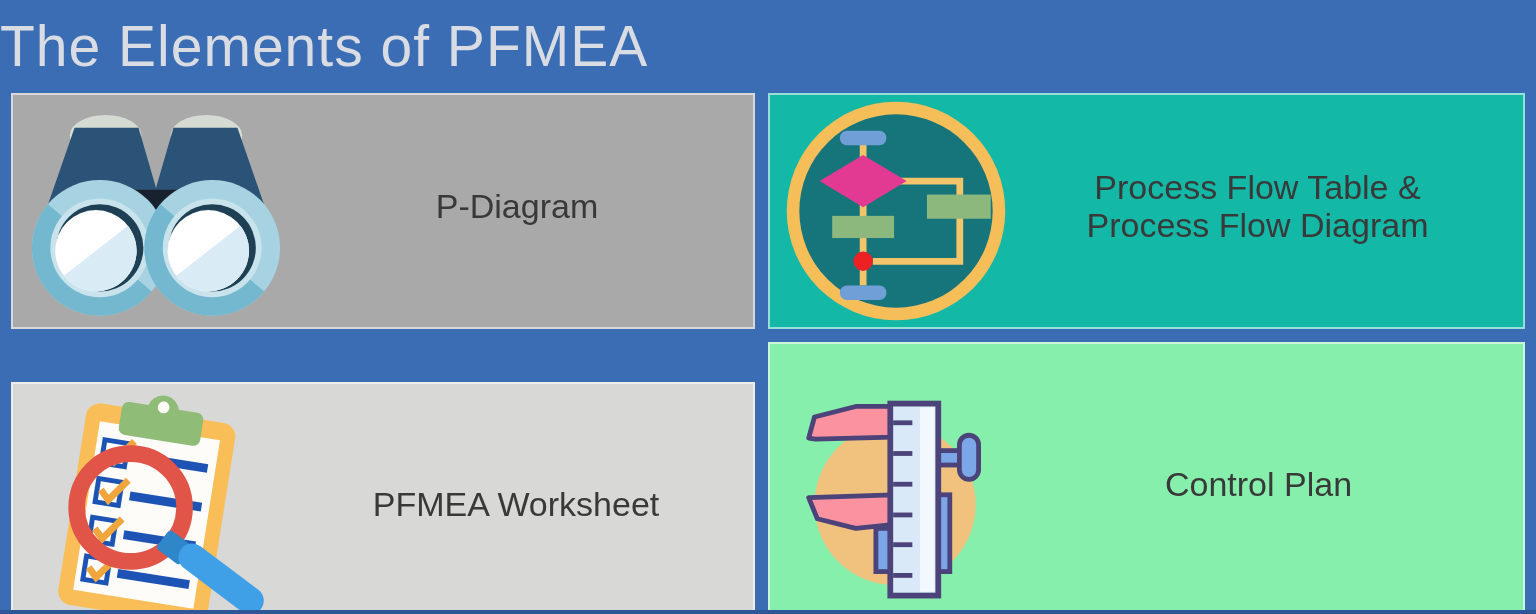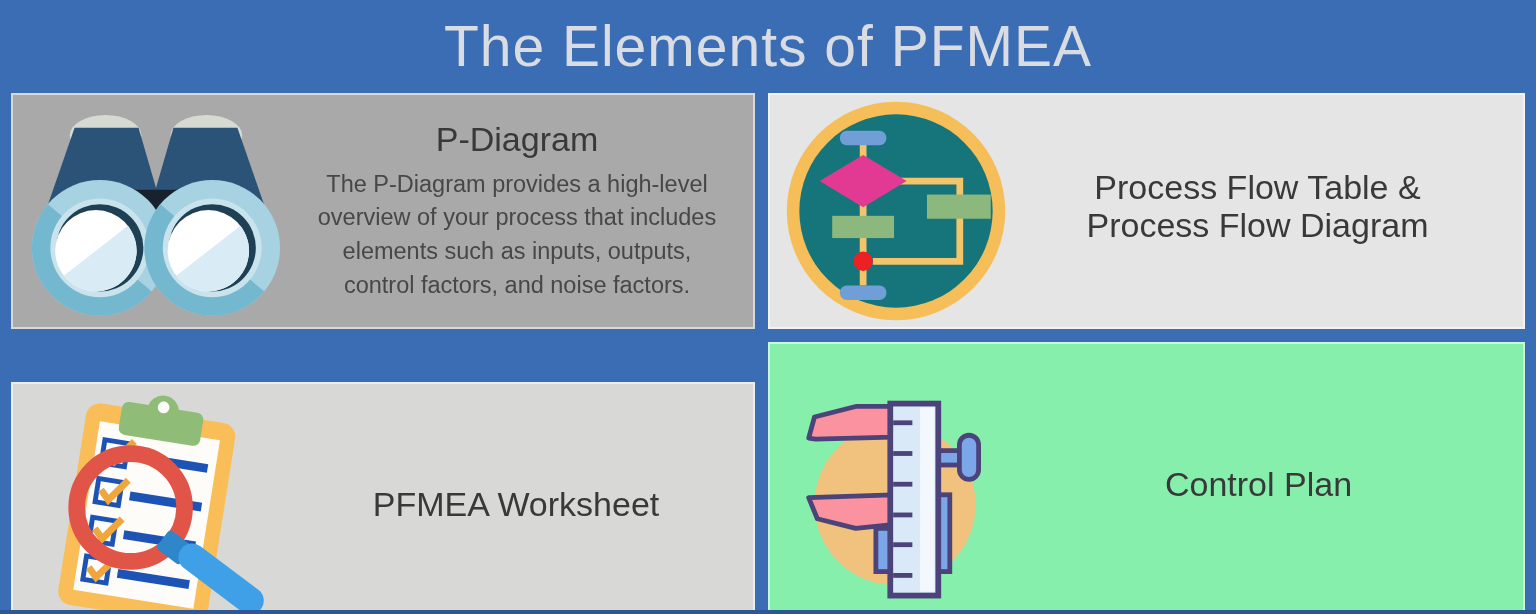--- a/index.html
+++ b/index.html
@@ -5,21 +5,21 @@
   html, body { margin:0; padding:0; background:#24457A; }
   .poster {
     position:relative; width:1536px; height:614px;
     background:#3B6DB4; overflow:hidden;
     font-family:"Liberation Sans", sans-serif;
   }
   .poster::after {
     content:""; position:absolute; left:0; right:0; bottom:0; height:4px;
     background:#2D5796;
   }
-  .banner { height:93px; display:flex; align-items:center; justify-content:center; }
+  .banner { height:93px; display:flex; align-items:center; }
   .banner-title {
     margin:0; font-size:57px; font-weight:300; letter-spacing:1px;
     color:#D9DDE3; line-height:1;
   }
   .grid {
     position:absolute; top:93px; left:11px; right:11px; bottom:13px;
     display:grid; grid-template-columns:744px 1fr; grid-template-rows:1fr 1fr;
     gap:13px;
   }
   .card {
@@ -78,25 +78,24 @@
             <path d="M118 148 A70 70 0 0 0 258 148 Z" fill="#73B8CE" transform="rotate(40 188 148)"></path>
             <circle cx="188" cy="148" r="51" fill="#C9E3EC"></circle>
             <circle cx="188" cy="148" r="45" fill="#1E4055"></circle>
             <circle cx="184" cy="151" r="42" fill="#FFFFFF"></circle>
             <path d="M142 151 A42 42 0 0 0 226 151 Z" fill="#D9EBF5" transform="rotate(-38 184 151)"></path>
           </g>
         </svg>
       </div>
       <div class="text-box">
         <h2 class="card-title">P-Diagram</h2>
-        <p class="card-body">The P-Diagram provides a high-level overview of your process that includes elements such as inputs, outputs, control factors, and noise factors.</p>
       </div>
     </section>
 
-    <section class="card card--process-flow" style="background-color: #e5e5e5;">
+    <section class="card card--process-flow" style="background-color: #14b8a6;">
       <div class="icon-box">
         <svg width="232" height="232" viewBox="0 0 240 240">
           <circle cx="120" cy="120" r="113" fill="#F6BE59"></circle>
           <circle cx="120" cy="120" r="100" fill="#15757B"></circle>
           <polyline points="124,89 186,89 186,172 96,172" fill="none" stroke="#F3C469" stroke-width="7"></polyline>
           <line x1="86" y1="51" x2="86" y2="197" stroke="#F3C469" stroke-width="7"></line>
           <rect x="62" y="37" width="48" height="15" rx="7" fill="#6F9FD6"></rect>
           <rect x="62" y="197" width="48" height="15" rx="7" fill="#6F9FD6"></rect>
           <polygon points="41,89 86,62 131,89 86,116" fill="#E23A93"></polygon>
           <rect x="152" y="103" width="66" height="25" fill="#8CB87E"></rect>

